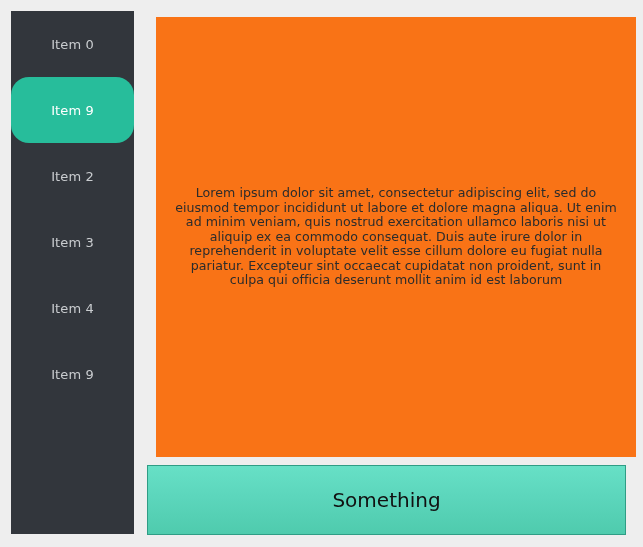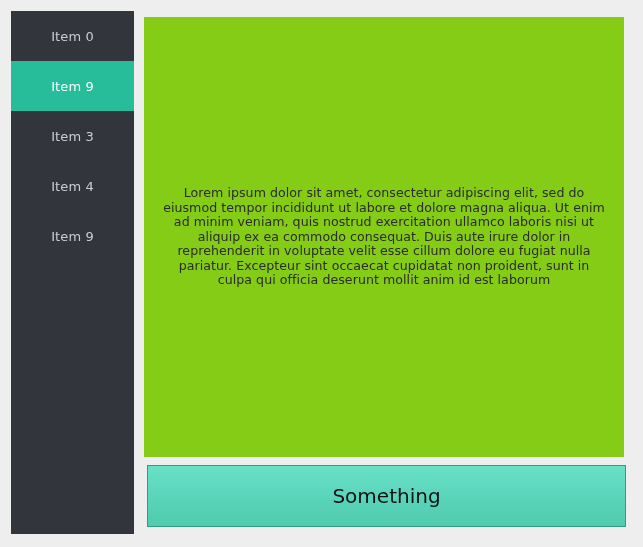--- a/index.html
+++ b/index.html
@@ -24,45 +24,46 @@
   #sidebar {
     position: absolute;
     left: 11px;
     top: 11px;
     width: 123px;
     height: 523px;
     background: #32363c;
     overflow: hidden;
   }
   .sidebar-item {
-    height: 50px;
+    height: 66px;
     width: 100%;
     display: flex;
     align-items: center;
     justify-content: center;
     box-sizing: border-box;
     color: #cacdd0;
     font-size: 13px;
     line-height: 1;
     letter-spacing: 0.1px;
     user-select: none;
+    border-radius: 18px;
   }
   .sidebar-item.selected {
     background: #27bd9b;
     color: #ffffff;
   }
 
   
   #content-panel {
     position: absolute;
-    left: 144px;
+    left: 156px;
     top: 17px;
     width: 480px;
     height: 440px;
-    background: #84cc16;
+    background: #f97316;
     display: flex;
     align-items: center;
     justify-content: center;
     box-sizing: border-box;
   }
   #lorem-paragraph {
     margin: 0;
     padding: 0 6px;
     width: 442px;
     text-align: center;
@@ -71,21 +72,21 @@
     line-height: 14.6px;
     letter-spacing: 0.05px;
   }
 
   
   #something-button {
     position: absolute;
     left: 147px;
     top: 465px;
     width: 479px;
-    height: 62px;
+    height: 70px;
     box-sizing: border-box;
     border: 1px solid #2f9d85;
     background: linear-gradient(to bottom, #67e0c6 0%, #5cd6bc 45%, #4fcbad 100%);
     color: #111111;
     font-size: 20px;
     font-family: "DejaVu Sans", "Liberation Sans", sans-serif;
     display: flex;
     align-items: center;
     justify-content: center;
     padding: 16px;
@@ -99,20 +100,23 @@
 <div id="app-root">
 
   <nav id="sidebar">
     <div class="sidebar-item">
       <span>Item 0</span>
     </div>
     <div class="sidebar-item selected">
       <span>Item 9</span>
     </div>
     <div class="sidebar-item">
+      <span>Item 2</span>
+    </div>
+    <div class="sidebar-item">
       <span>Item 3</span>
     </div>
     <div class="sidebar-item">
       <span>Item 4</span>
     </div>
     <div class="sidebar-item">
       <span>Item 9</span>
     </div>
   </nav>
 

